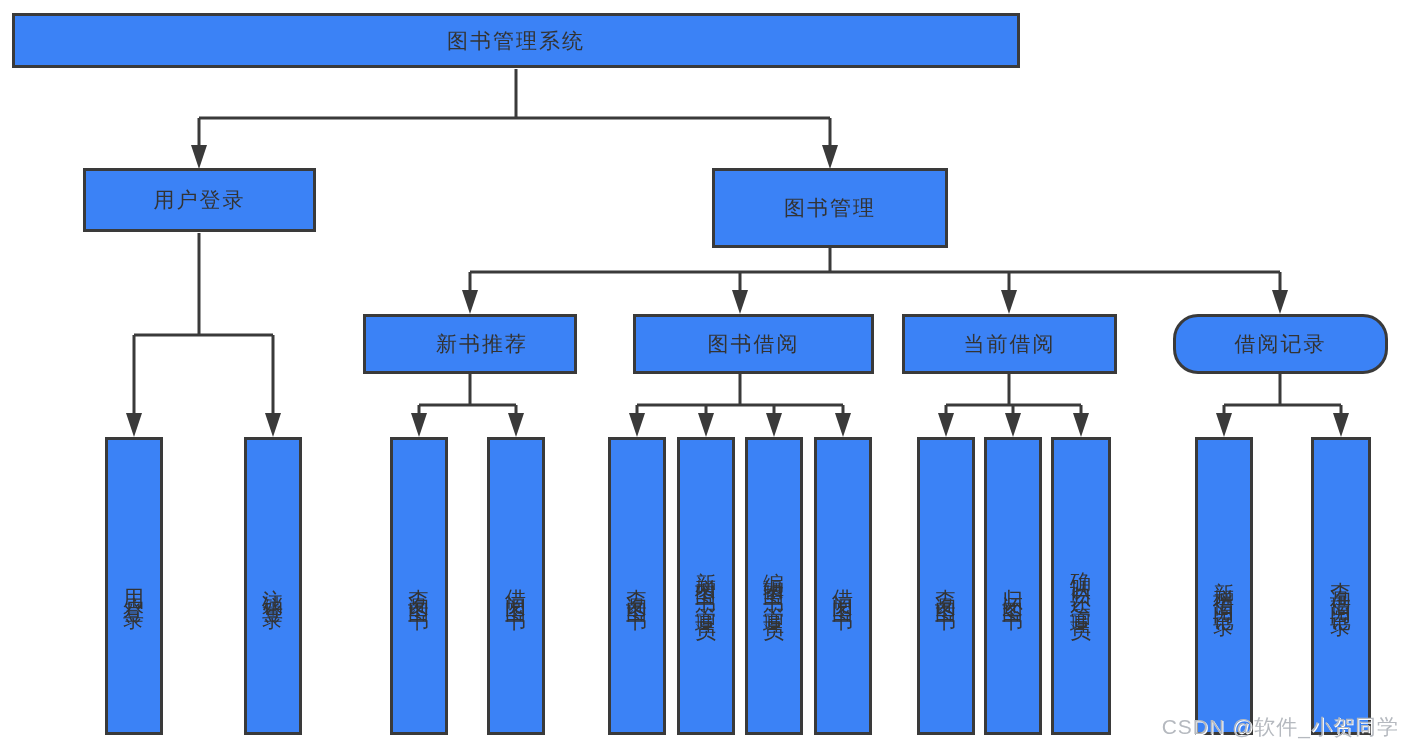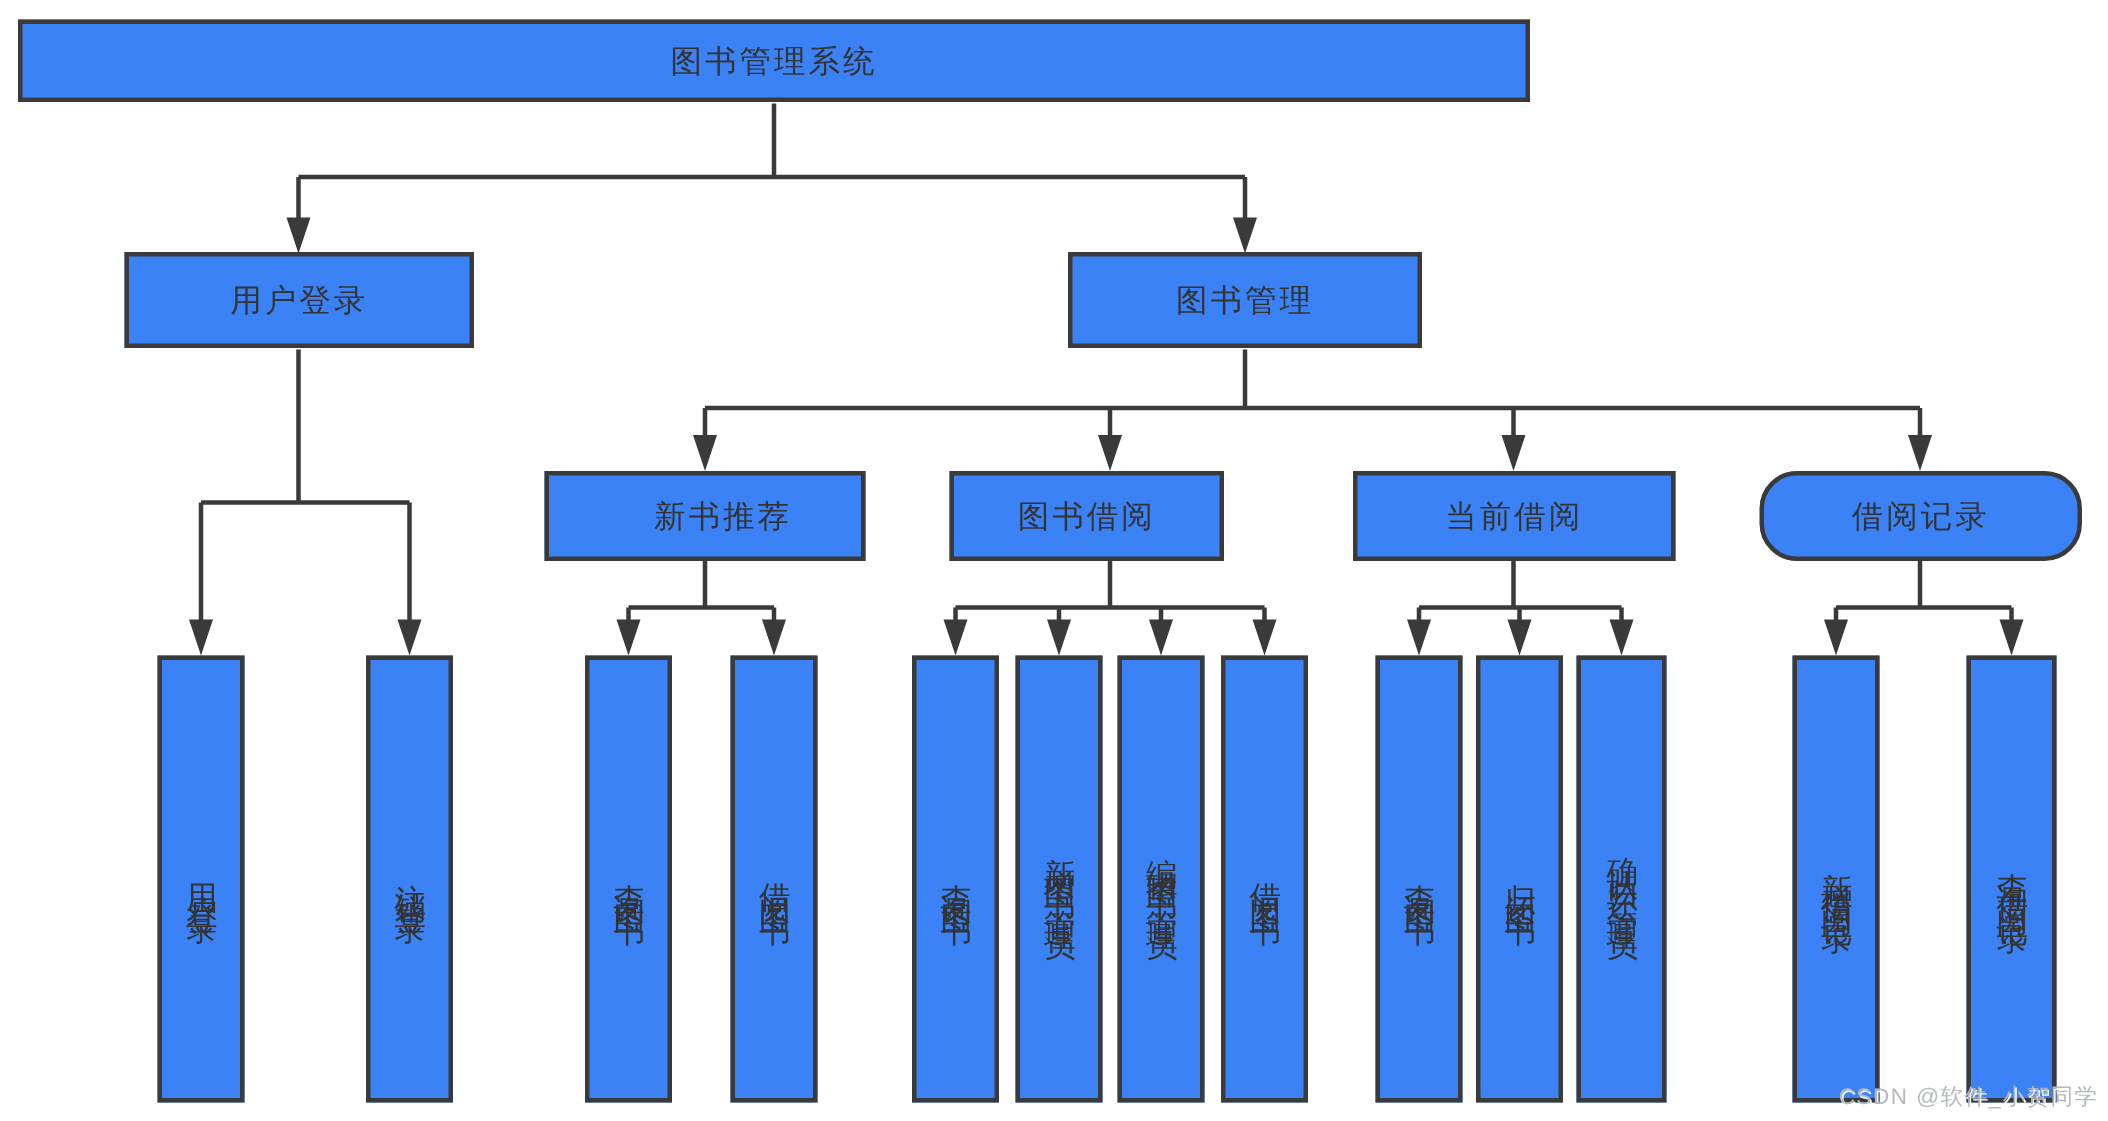--- a/index.html
+++ b/index.html
@@ -36,23 +36,23 @@
   .v-box .label {
     writing-mode: vertical-rl;
     text-orientation: mixed;
     font-size: 21px;
     letter-spacing: 7px;
     line-height: 1;
   }
   
   .n-root        { left: 12px;  top: 13px;  width: 1008px; height: 55px; }
   .n-user-login  { left: 83px;  top: 168px; width: 233px;  height: 64px; }
-  .n-book-mgmt   { left: 712px; top: 168px; width: 236px;  height: 64px; }
+  .n-book-mgmt   { left: 712px; top: 168px; width: 236px;  height: 80px; }
   .n-new-book    { left: 363px; top: 314px; width: 214px;  height: 60px; padding-left: 24px; }
-  .n-book-borrow { left: 633px; top: 314px; width: 183px;  height: 60px; }
+  .n-book-borrow { left: 633px; top: 314px; width: 241px;  height: 60px; }
   .n-current     { left: 902px; top: 314px; width: 215px;  height: 60px; }
   .n-record      { left: 1173px;top: 314px; width: 215px;  height: 60px; border-radius: 25px; }
   .leaf          { top: 437px;  height: 298px; width: 58px; }
   .l-ul1 { left: 105px; }
   .l-ul2 { left: 244px; }
   .l-nb1 { left: 390px; }
   .l-nb2 { left: 487px; }
   .l-bb1 { left: 608px; }
   .l-bb2 { left: 677px; }
   .l-bb3 { left: 745px; }
@@ -60,21 +60,21 @@
   .l-cb1 { left: 917px; }
   .l-cb2 { left: 984px; }
   .l-cb3 { left: 1051px; width: 60px; }
   .l-br1 { left: 1195px; }
   .l-br2 { left: 1311px; width: 60px; }
   .watermark {
     position: absolute;
     right: 6px;
     bottom: 6px;
     z-index: 3;
-    font-size: 15px;
+    font-size: 21px;
     color: #b5b9bf;
     text-shadow: 1px 1px 0 #ffffff;
     letter-spacing: 1px;
     white-space: nowrap;
   }
   .wire { stroke: #3a3a3a; stroke-width: 3; fill: none; }
   .head { fill: #3a3a3a; stroke: none; }
 </style>
 </head>
 <body>

